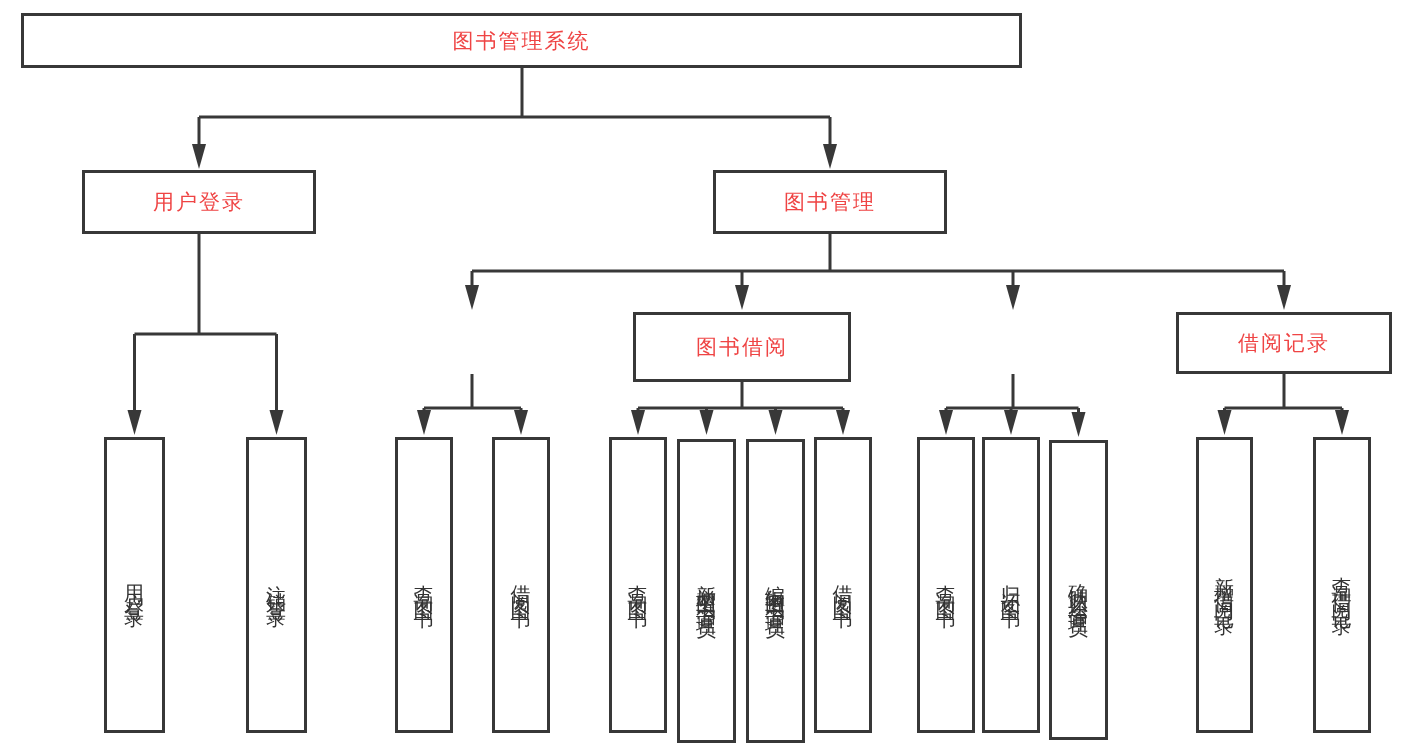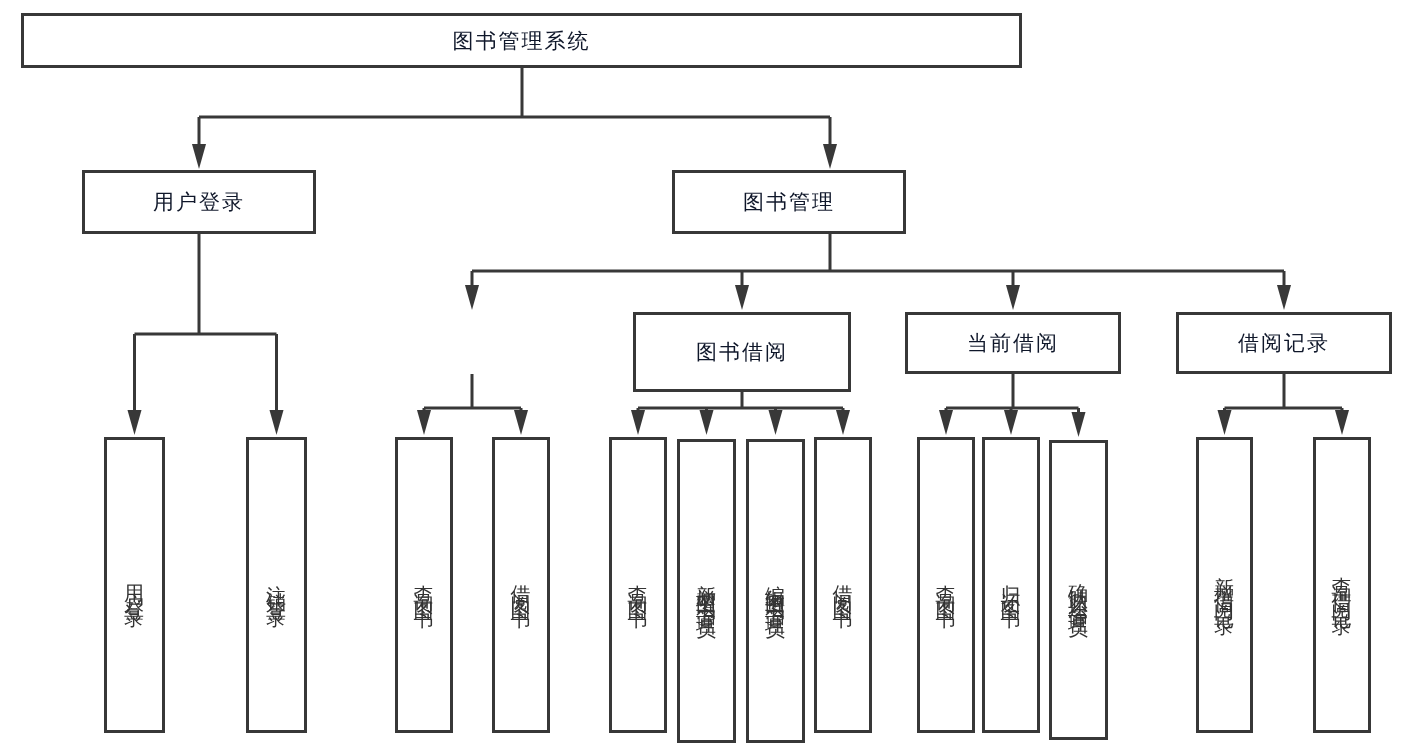--- a/index.html
+++ b/index.html
@@ -15,21 +15,21 @@
     box-sizing:border-box;
     border:3px solid #383838;
     background:#ffffff;
     display:flex;
     align-items:center;
     justify-content:center;
     z-index:2;
   }
   .hlabel{
     font-size:21px;
-    color:#0f172a;
+    color:#ef4444;
     letter-spacing:2px;
     white-space:nowrap;
   }
   .vlabel{
     writing-mode:vertical-rl;
     text-orientation:mixed;
     font-size:20px;
     color:#333333;
     letter-spacing:8px;
     line-height:1;
@@ -101,29 +101,26 @@
     <polygon points="1342,435 1335,410 1349,410"></polygon>
   </svg>
 
   <div class="box" style="left:21px;top:13px;width:1001px;height:55px">
     <span class="hlabel">图书管理系统</span>
   </div>
 
   <div class="box" style="left:82px;top:170px;width:234px;height:64px">
     <span class="hlabel">用户登录</span>
   </div>
-  <div class="box" style="left:672px;top:170px;width:234px;height:64px">
+  <div class="box" style="left:713px;top:170px;width:234px;height:64px">
     <span class="hlabel">图书管理</span>
   </div>
 
-  <div class="box" style="left:633px;top:312px;width:218px;height:80px">
+  <div class="box" style="left:633px;top:312px;width:218px;height:70px">
     <span class="hlabel">图书借阅</span>
-  </div>
-  <div class="box" style="left:905px;top:312px;width:216px;height:62px">
-    <span class="hlabel">当前借阅</span>
   </div>
   <div class="box" style="left:1176px;top:312px;width:216px;height:62px">
     <span class="hlabel">借阅记录</span>
   </div>
 
   <div class="box" style="left:104px;top:437px;width:61px;height:296px">
     <span class="vlabel">用户登录</span>
   </div>
   <div class="box" style="left:246px;top:437px;width:61px;height:296px">
     <span class="vlabel">注销登录</span>

